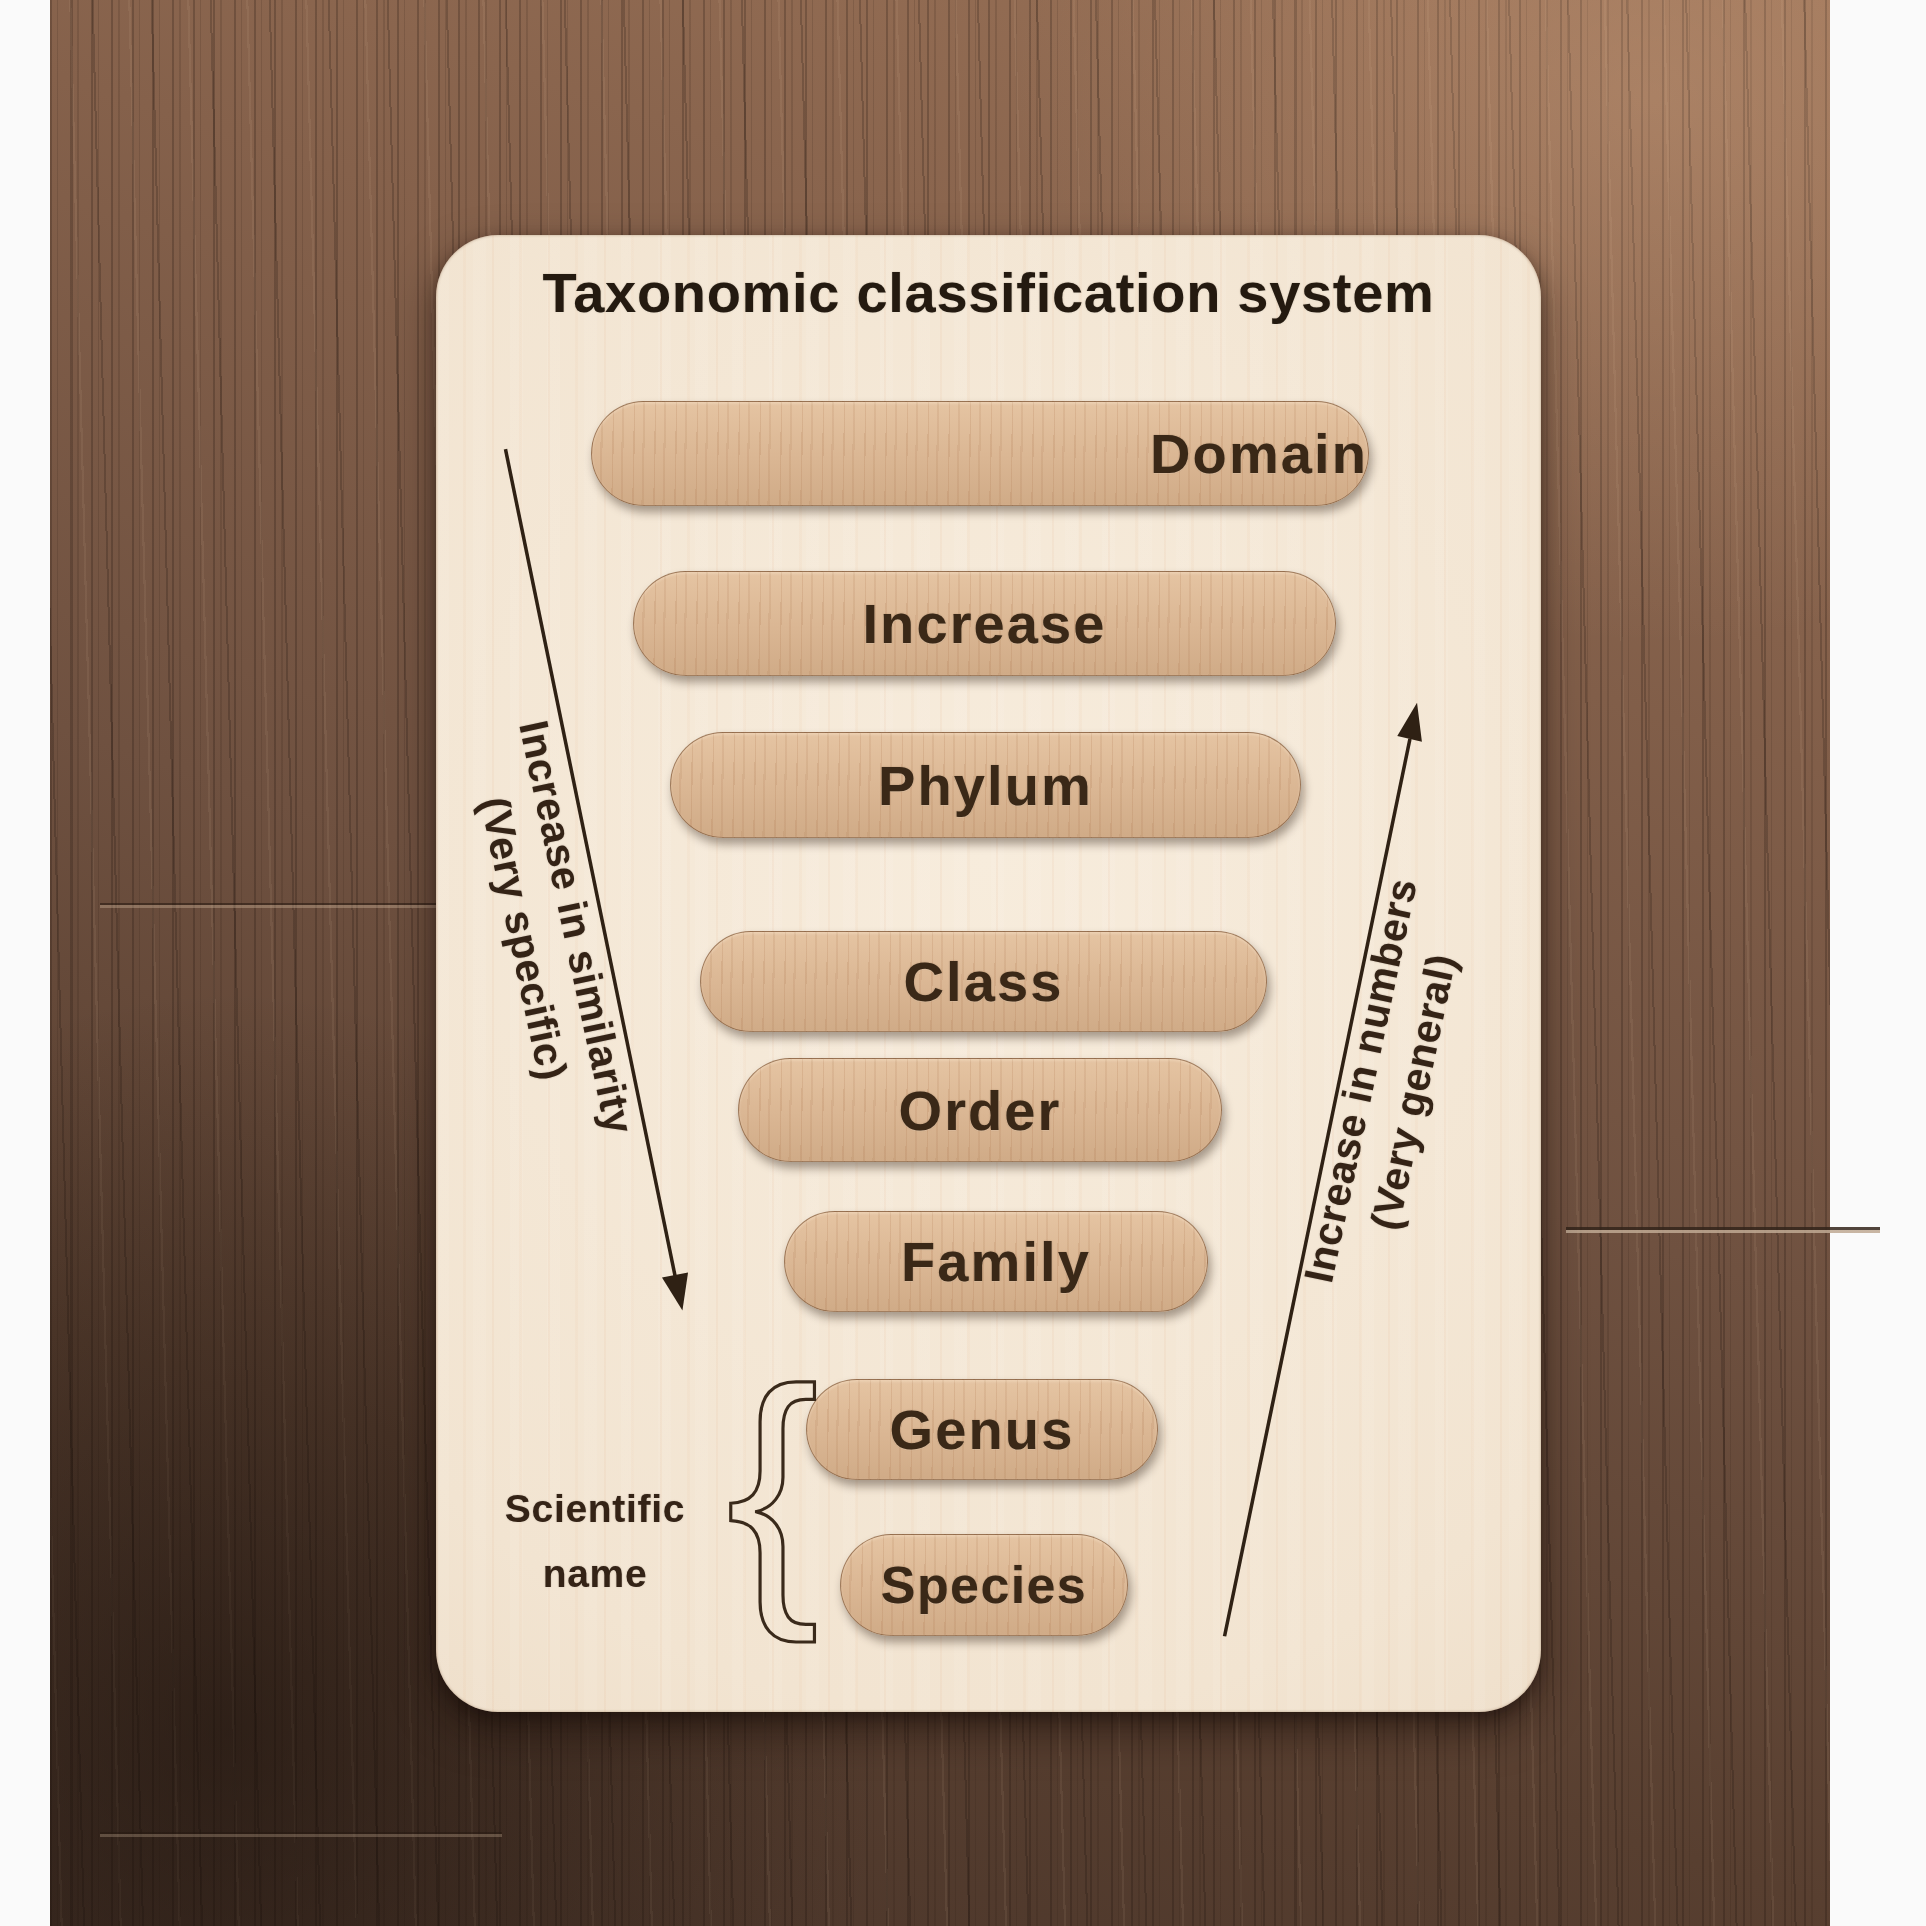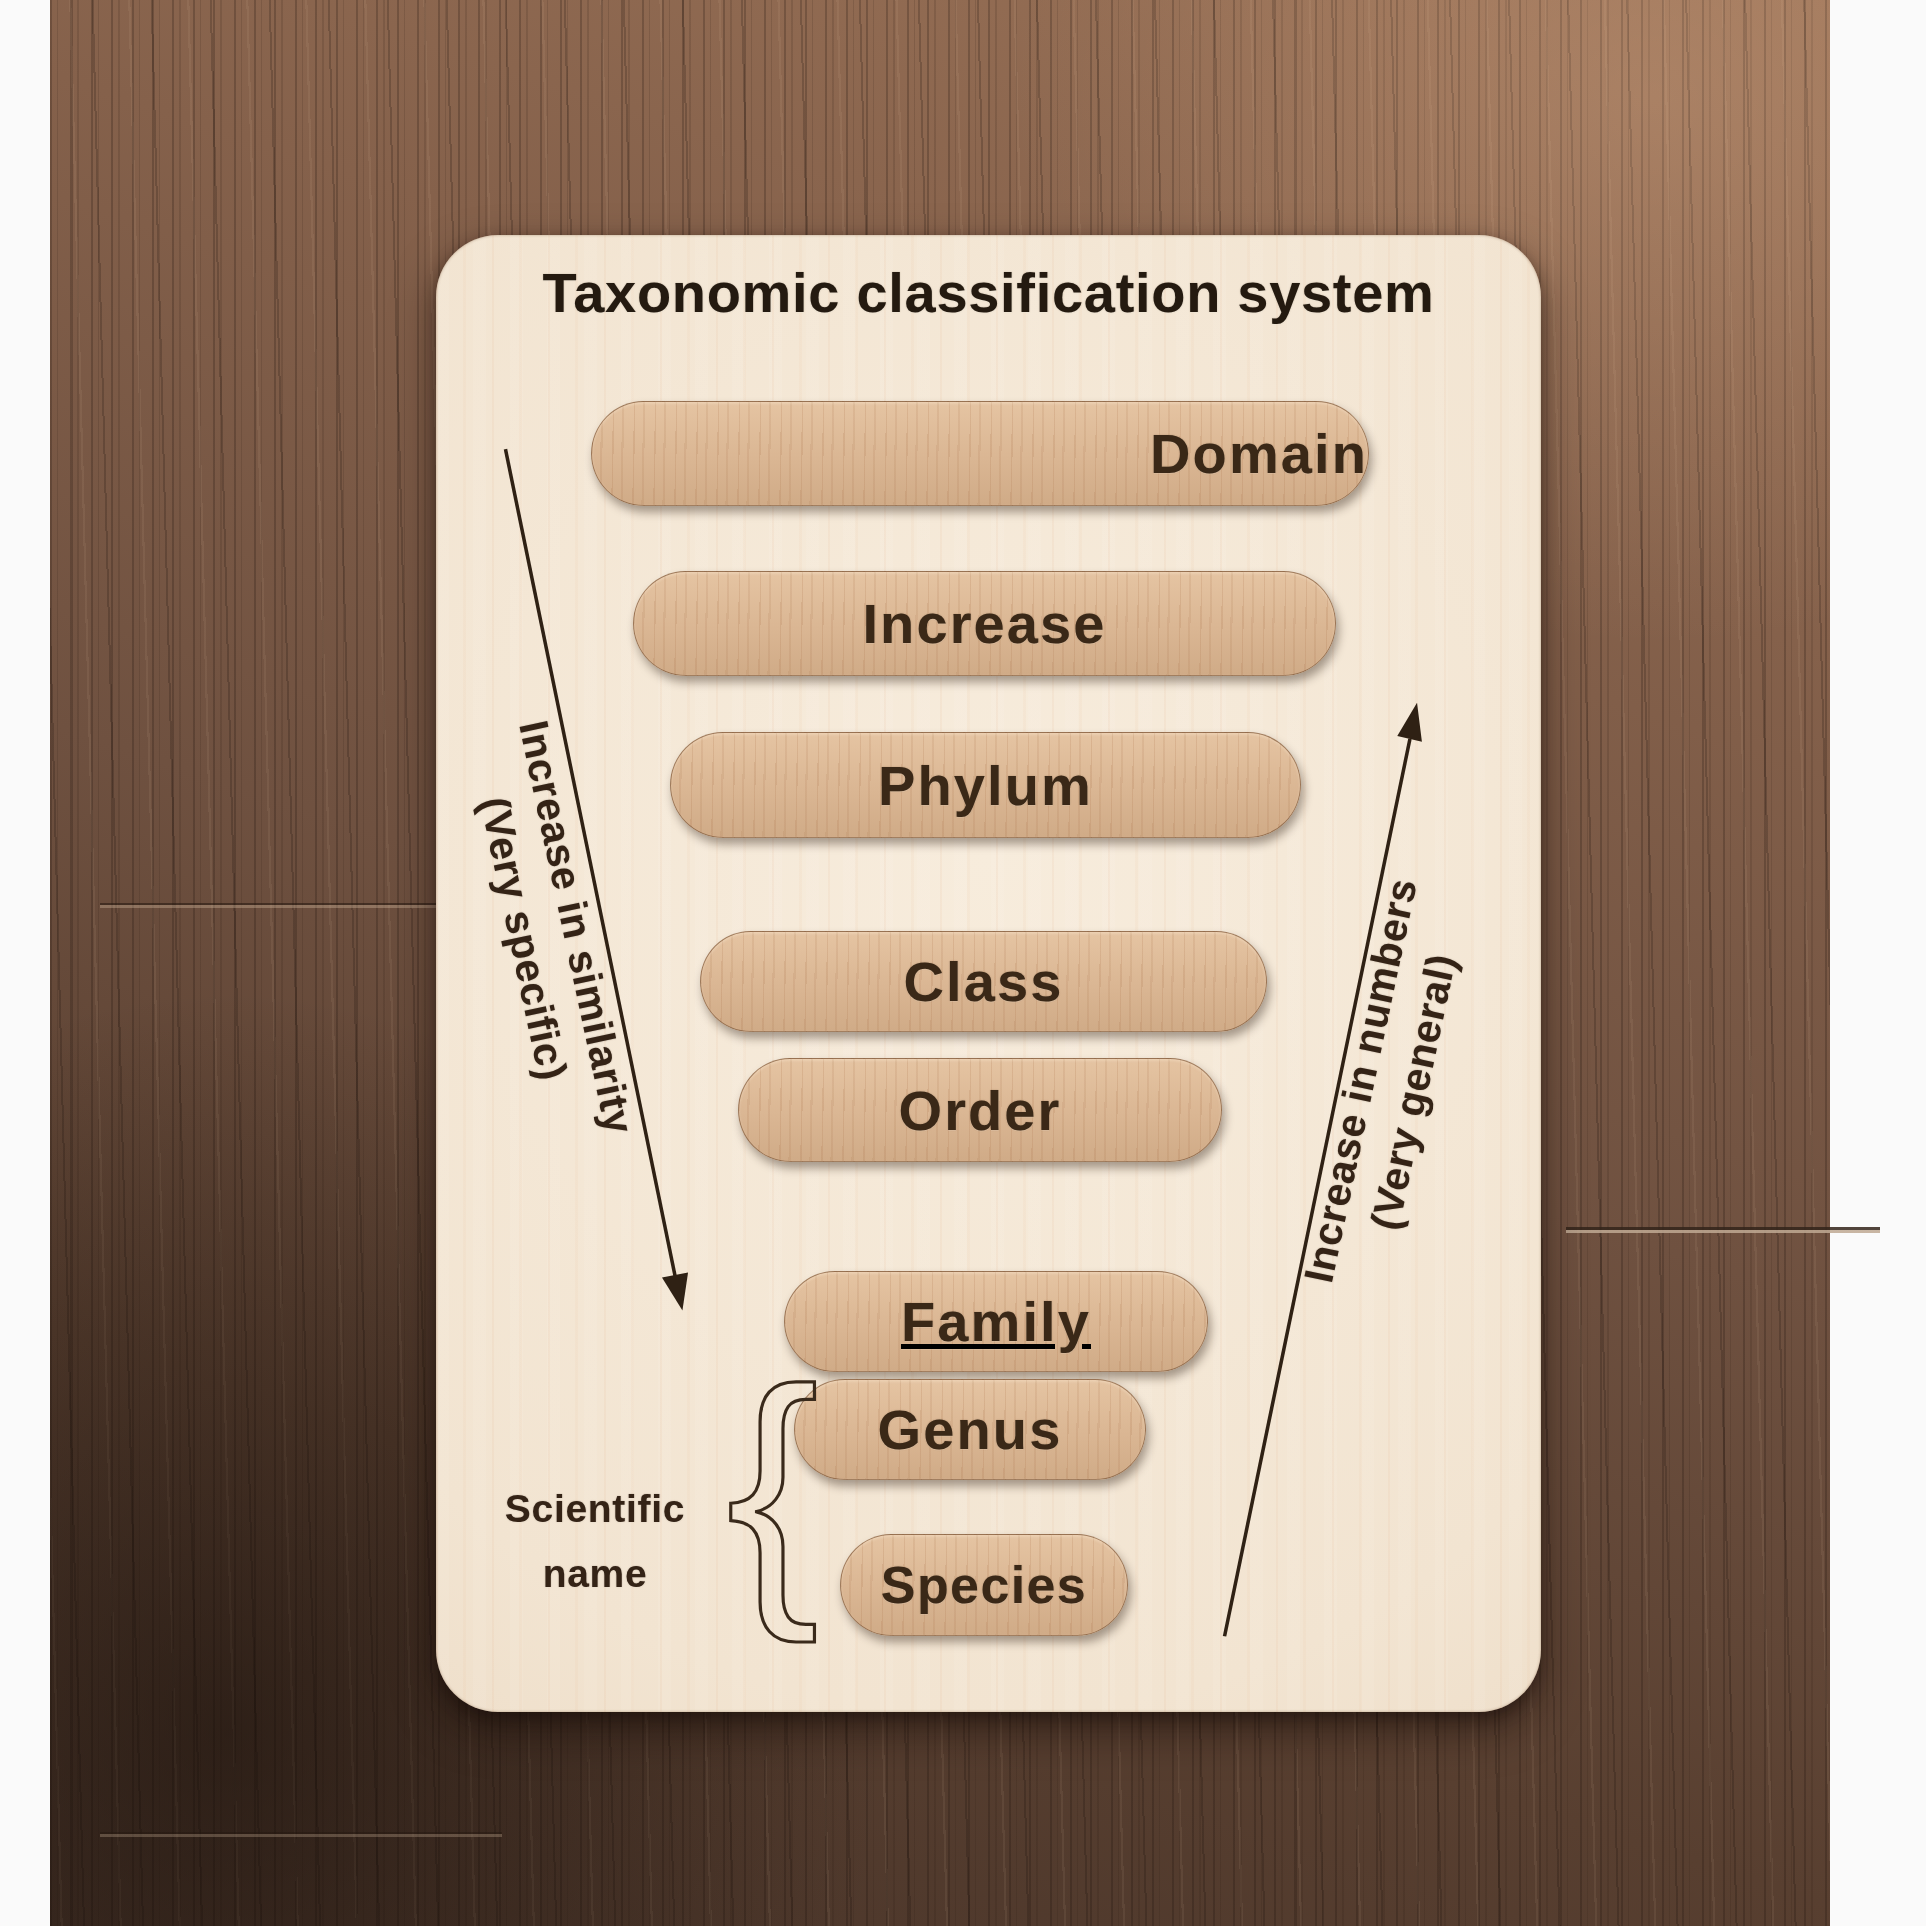--- a/index.html
+++ b/index.html
@@ -90,22 +90,22 @@
   .stick-label {
     font-size: 56px; font-weight: 700; letter-spacing: 2.1px;
     color: #3a2817;
     text-shadow: 0 0.7px 0.7px rgba(255,240,220,0.25), 0 0 1.4px rgba(58,40,23,0.40);
   }
   .stick-domain  { left: 155px; top: 166px;  width: 776px; height: 103px; justify-content: flex-end; }
   .stick-kingdom { left: 197px; top: 336px;  width: 701px;  height: 103px; }
   .stick-phylum  { left: 234px; top: 497px;  width: 629px;  height: 104px; }
   .stick-class   { left: 264px; top: 696px;  width: 565px;  height: 99px; }
   .stick-order   { left: 302px; top: 823px; width: 482px;  height: 102px; }
-  .stick-family  { left: 348px; top: 1036px; width: 422px;  height: 99px; text-decoration: underline; }
-  .stick-genus   { left: 358px; top: 1144px; width: 350px;  height: 99px; }
+  .stick-family  { left: 348px; top: 976px; width: 422px;  height: 99px; }
+  .stick-genus   { left: 370px; top: 1144px; width: 350px;  height: 99px; }
   .stick-species { left: 404px; top: 1299px; width: 286px;  height: 100px; }
   .stick-species .stick-label { font-size: 52px; letter-spacing: 1.4px; }
 
   
   .annotation {
     position: absolute;
     display: flex; flex-direction: column; align-items: center;
     font-size: 41px; font-weight: 700; letter-spacing: 0.7px;
     line-height: 54px; text-align: center; white-space: nowrap;
     color: #342316;

